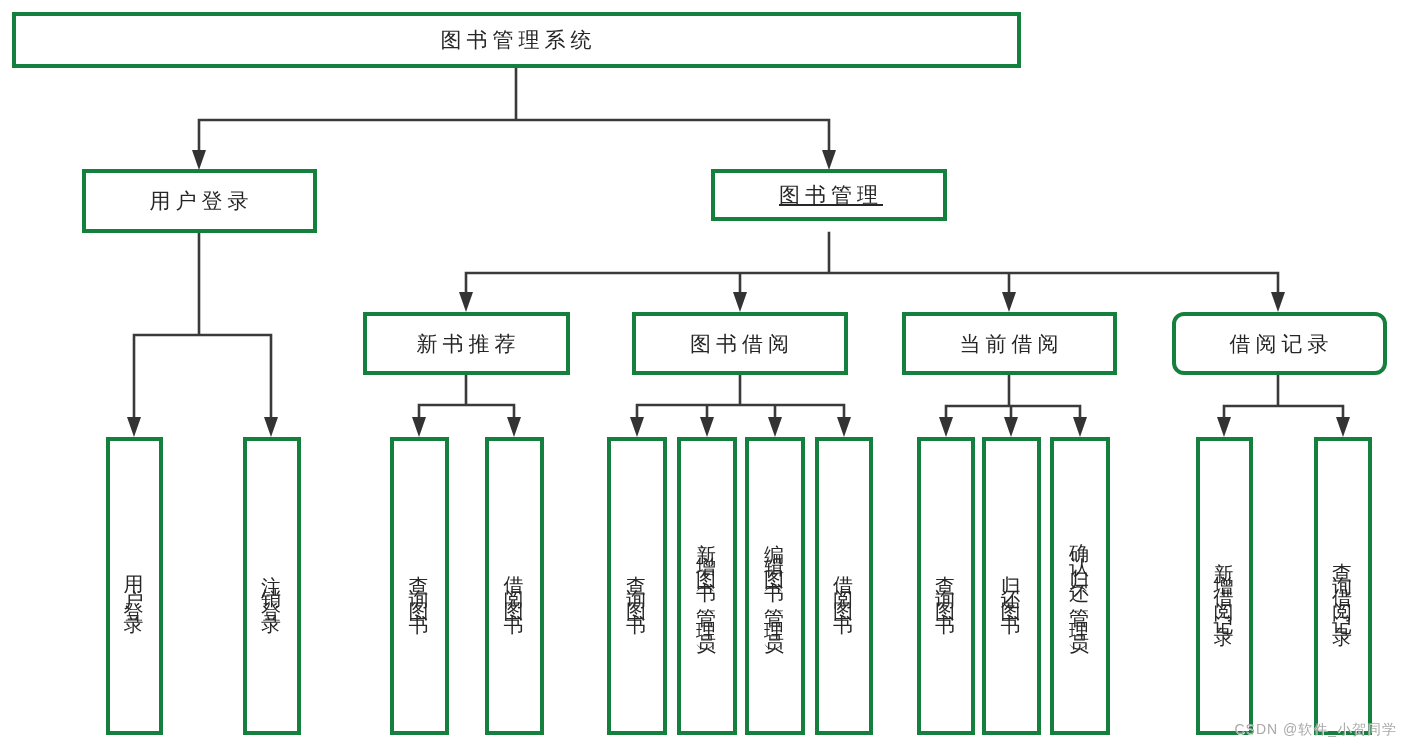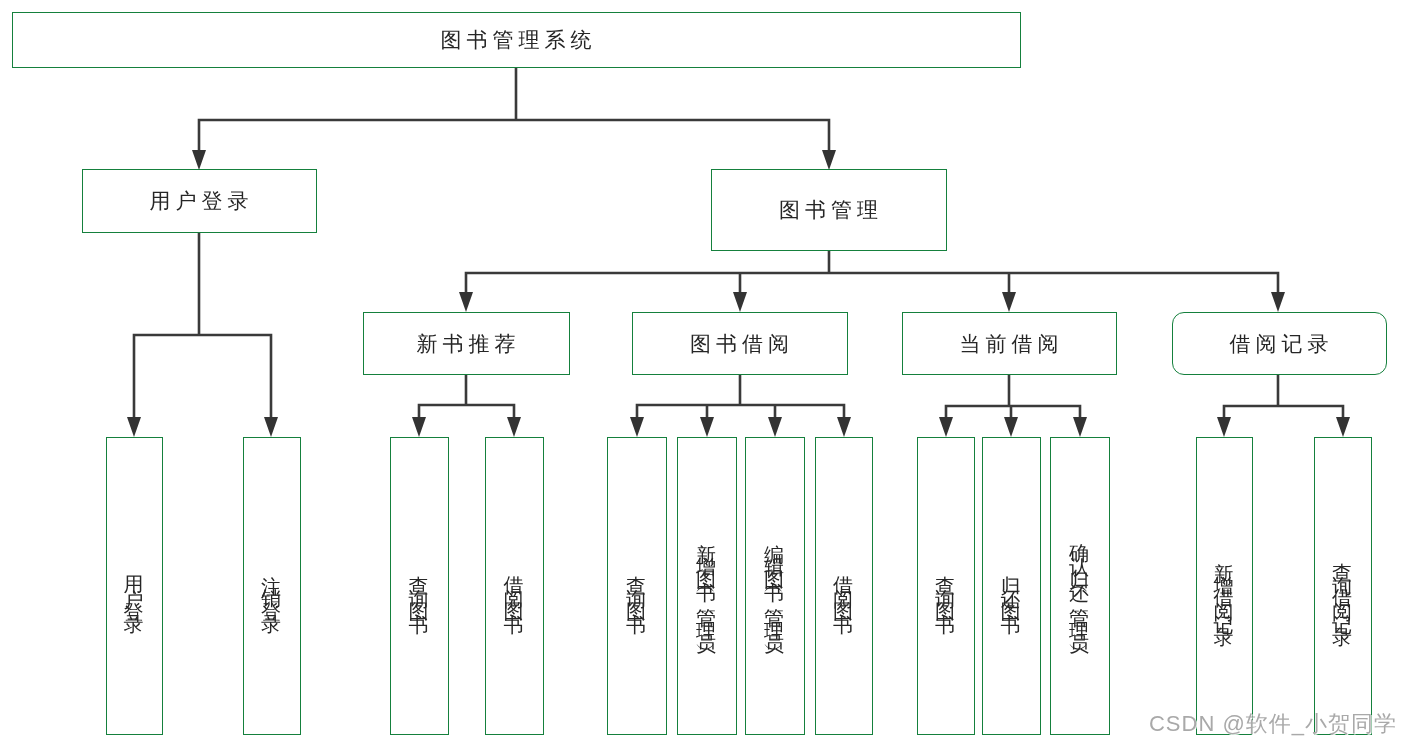--- a/index.html
+++ b/index.html
@@ -4,31 +4,31 @@
 <style>
   html,body{margin:0;padding:0;background:#ffffff;}
   .stage{
     position:relative;width:1405px;height:747px;background:#ffffff;
     overflow:hidden;font-family:"Liberation Sans",sans-serif;
   }
   .connectors{position:absolute;left:0;top:0;z-index:0;}
   .connectors path{stroke:#3a3a3a;stroke-width:2.6;fill:none;stroke-linecap:square;}
   .connectors polygon{fill:#333333;stroke:none;}
   .node{
-    position:absolute;box-sizing:border-box;border:1px solid #15803d;background:#ffffff;
+    position:absolute;box-sizing:border-box;border:4px solid #15803d;background:#ffffff;
     display:flex;align-items:center;justify-content:center;z-index:1;
     color:#262626;font-size:21px;letter-spacing:5px;white-space:nowrap;
   }
   .node .hlabel{transform:translateX(2px);}
   .vnode .vlabel{
     writing-mode:vertical-rl;letter-spacing:13px;font-size:20px;white-space:nowrap;
   }
   .watermark{
     position:absolute;right:8px;bottom:8px;z-index:2;
-    color:#a9a9a9;font-size:22px;letter-spacing:1px;
+    color:#a9a9a9;font-size:14px;letter-spacing:1px;
     text-shadow:1px 1px 0 rgba(255,255,255,0.85);
   }
 </style>
 </head>
 <body>
 
 <div class="stage">
 
   <svg class="connectors" width="1405" height="747" viewBox="0 0 1405 747">
 
@@ -66,21 +66,21 @@
     <polygon points="1336,417 1350,417 1343,437"></polygon>
   </svg>
 
   <div class="node" style="left:12px;top:12px;width:1009px;height:56px;">
     <span class="hlabel">图书管理系统</span>
   </div>
 
   <div class="node" style="left:82px;top:169px;width:235px;height:64px;">
     <span class="hlabel">用户登录</span>
   </div>
-  <div class="node" style="left:711px;top:169px;width:236px;height:82px;">
+  <div class="node" style="left:711px;top:169px;width:236px;height:52px;text-decoration:underline;">
     <span class="hlabel">图书管理</span>
   </div>
 
   <div class="node" style="left:363px;top:312px;width:207px;height:63px;font-family:Liberation Serif, serif;">
     <span class="hlabel">新书推荐</span>
   </div>
   <div class="node" style="left:632px;top:312px;width:216px;height:63px;">
     <span class="hlabel">图书借阅</span>
   </div>
   <div class="node" style="left:902px;top:312px;width:215px;height:63px;">

